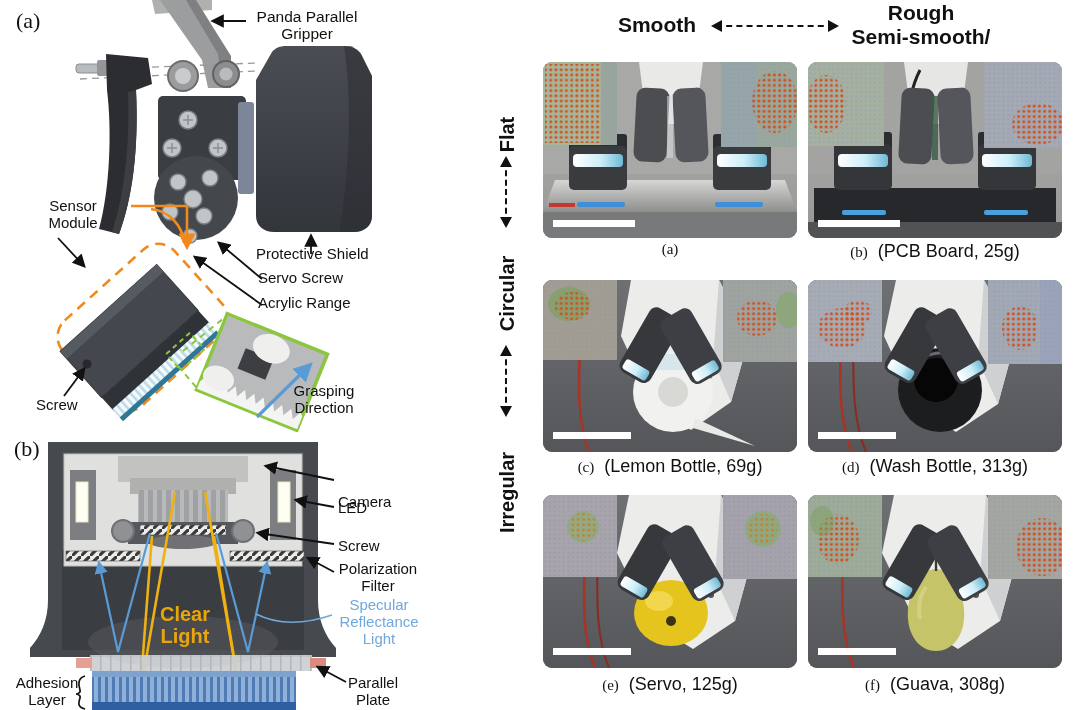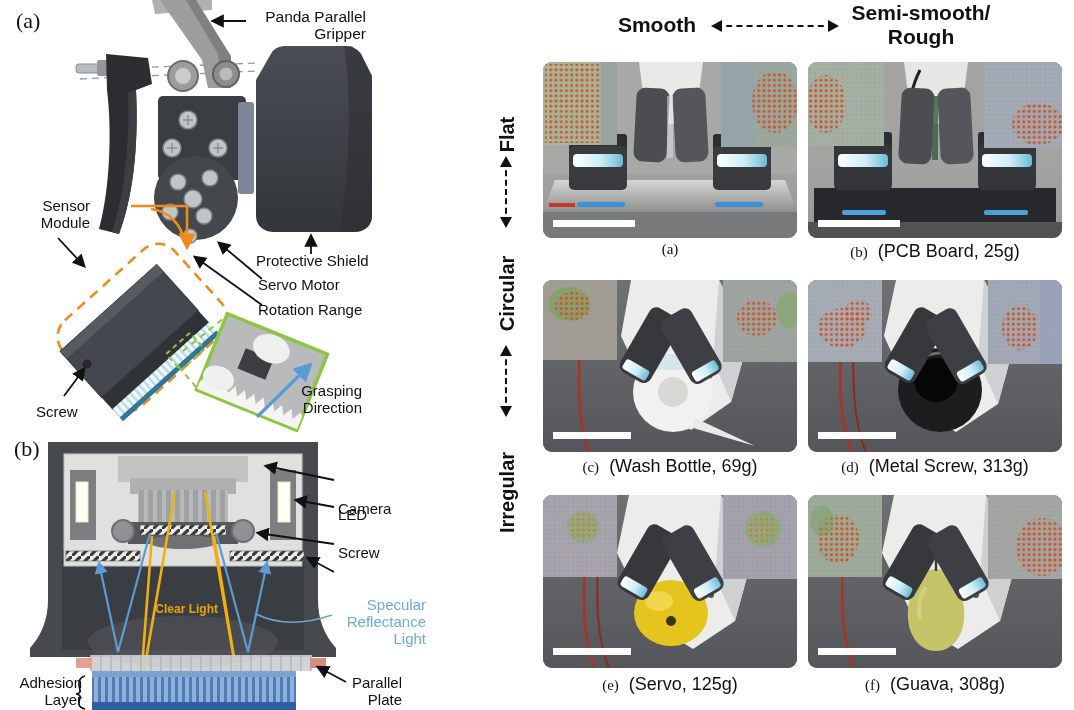--- a/index.html
+++ b/index.html
@@ -1,21 +1,21 @@
 <!DOCTYPE html>
 <html><head>
 <meta charset="utf-8">
 <style>
   html,body{margin:0;padding:0;background:#fff;}
   .fig{position:relative;width:1074px;height:710px;background:#fff;overflow:hidden;
        font-family:"Liberation Sans",sans-serif;color:#111;}
   .abs{position:absolute;}
   svg{display:block;}
-  .lbl{position:absolute;font-size:15px;line-height:1.12;text-align:right;color:#111;}
-  .nw{white-space:nowrap;text-align:left;margin-top:7px;}
+  .lbl{position:absolute;font-size:15px;line-height:1.12;text-align:center;color:#111;}
+  .nw{white-space:nowrap;text-align:left;}
   .pmark{position:absolute;font-family:"Liberation Serif",serif;font-size:22px;color:#111;}
   .hdr{position:absolute;font-weight:bold;font-size:21px;text-align:center;line-height:1.12;}
   .vlab{position:absolute;font-weight:bold;font-size:20px;text-align:center;transform:rotate(-90deg);}
   .dashh{position:absolute;height:0;border-top:2.6px dashed #111;}
   .dashh:before{content:"";position:absolute;left:-11px;top:-7.5px;border:6px solid transparent;border-right:11px solid #111;}
   .dashh:after{content:"";position:absolute;right:-11px;top:-7.5px;border:6px solid transparent;border-left:11px solid #111;}
   .dashv{position:absolute;width:0;border-left:2.6px dashed #111;}
   .dashv:before{content:"";position:absolute;top:-11px;left:-7.5px;border:6px solid transparent;border-bottom:11px solid #111;}
   .dashv:after{content:"";position:absolute;bottom:-11px;left:-7.5px;border:6px solid transparent;border-top:11px solid #111;}
   .cell{position:absolute;border-radius:9px;overflow:hidden;background:#8a8a88;}
@@ -183,24 +183,24 @@
       <line x1="58" y1="238" x2="84" y2="266" marker-end="url(#mB)"></line>
       <line x1="311" y1="254" x2="311" y2="236" marker-end="url(#mB)"></line>
       <line x1="262" y1="279" x2="219" y2="243" marker-end="url(#mB)"></line>
       <line x1="262" y1="305" x2="195" y2="257" marker-end="url(#mB)"></line>
       <line x1="64" y1="396" x2="84" y2="369" marker-end="url(#mB)"></line>
     </g>
   </svg>
 
   <div class="pmark" style="left:16px;top:8px">(a)</div>
   <div class="lbl" style="left:248px;top:8px;width:118px;font-size:15.5px">Panda Parallel Gripper</div>
-  <div class="lbl" style="left:24px;top:198px;width:66px">Sensor Module</div>
+  <div class="lbl" style="left:40px;top:198px;width:66px">Sensor Module</div>
   <div class="lbl nw" style="left:256px;top:246px">Protective Shield</div>
-  <div class="lbl nw" style="left:258px;top:270px">Servo Motor</div>
-  <div class="lbl nw" style="left:258px;top:295px">Rotation Range</div>
+  <div class="lbl nw" style="left:258px;top:270px">Servo Screw</div>
+  <div class="lbl nw" style="left:258px;top:295px">Acrylic Range</div>
   <div class="lbl nw" style="left:36px;top:397px">Screw</div>
   <div class="lbl" style="left:286px;top:383px;width:76px">Grasping Direction</div>
 
   <svg class="abs" style="left:0;top:430" width="470" height="280" viewBox="0 0 470 280">
 
     <path d="M30,227 L30,218 C41,206 48,190 48,170 L48,12 L318,12 L318,170 C318,190 325,206 336,218 L336,227 Z" fill="#46494e"></path>
     <rect x="62" y="22" width="242" height="198" fill="#4d5055"></rect>
     <rect x="62" y="120" width="242" height="100" fill="#3a3d41"></rect>
     <ellipse cx="183" cy="212" rx="95" ry="26" fill="#55585c" opacity=".55"></ellipse>
 
@@ -254,30 +254,31 @@
       <line x1="334" y1="114" x2="258" y2="103" marker-end="url(#mB)"></line>
       <line x1="334" y1="142" x2="308" y2="128" marker-end="url(#mB)"></line>
       <line x1="346" y1="252" x2="318" y2="237" marker-end="url(#mB)"></line>
     </g>
   </svg>
 
   <div class="pmark" style="left:14px;top:436px">(b)</div>
   <div class="lbl nw" style="left:338px;top:494px">Camera</div>
   <div class="lbl nw" style="left:338px;top:500px">LED</div>
   <div class="lbl nw" style="left:338px;top:538px">Screw</div>
+  <div class="lbl" style="left:330px;top:561px;width:96px">Polarization Filter</div>
   <div class="lbl spec-light" style="left:332px;top:597px;width:94px">Specular Reflectance Light</div>
-  <div class="lbl clear-light" style="left:136px;top:603px;width:82px;font-size:12px">Clear Light</div>
+  <div class="lbl clear-light" style="left:144px;top:603px;width:82px;font-size:20px">Clear Light</div>
   <div class="lbl" style="left:12px;top:675px;width:70px">Adhesion Layer</div>
   <div class="lbl" style="left:344px;top:675px;width:58px">Parallel Plate</div>
 
   <div class="hdr" style="left:597px;top:13px;width:120px">Smooth</div>
   <div class="dashh" style="left:716px;top:25px;width:118px"></div>
   <div class="hdr" style="left:838px;top:1px;width:166px">
+    <span style="display:block">Rough</span>
     <span style="display:block">Semi-smooth/</span>
-    <span style="display:block">Rough</span>
   </div>
   <div class="vlab" style="left:447px;top:123px;width:120px">Flat</div>
   <div class="dashv" style="left:505px;top:161px;height:62px"></div>
   <div class="vlab" style="left:437px;top:282px;width:140px">Circular</div>
   <div class="dashv" style="left:505px;top:350px;height:62px"></div>
   <div class="vlab" style="left:432px;top:481px;width:150px">Irregular</div>
 
   <div class="cell" style="left:543px;top:62px;width:254px;height:176px">
     <svg viewBox="0 0 254 176" preserveAspectRatio="none">
       <rect width="254" height="176" fill="url(#gScene1)"></rect>
@@ -510,25 +511,25 @@
 
   <div class="caption" style="left:543px;top:241px;width:254px">
     <span class="cap-id">(a)</span>
   </div>
   <div class="caption" style="left:808px;top:241px;width:254px">
     <span class="cap-id">(b)</span>
     <span>(PCB Board, 25g)</span>
   </div>
   <div class="caption" style="left:543px;top:456px;width:254px">
     <span class="cap-id">(c)</span>
-    <span>(Wash Bottle, 69g)</span>
+    <span>(Lemon Bottle, 69g)</span>
   </div>
   <div class="caption" style="left:808px;top:456px;width:254px">
     <span class="cap-id">(d)</span>
-    <span>(Metal Screw, 313g)</span>
+    <span>(Wash Bottle, 313g)</span>
   </div>
   <div class="caption" style="left:543px;top:674px;width:254px">
     <span class="cap-id">(e)</span>
     <span>(Servo, 125g)</span>
   </div>
   <div class="caption" style="left:808px;top:674px;width:254px">
     <span class="cap-id">(f)</span>
     <span>(Guava, 308g)</span>
   </div>
 

